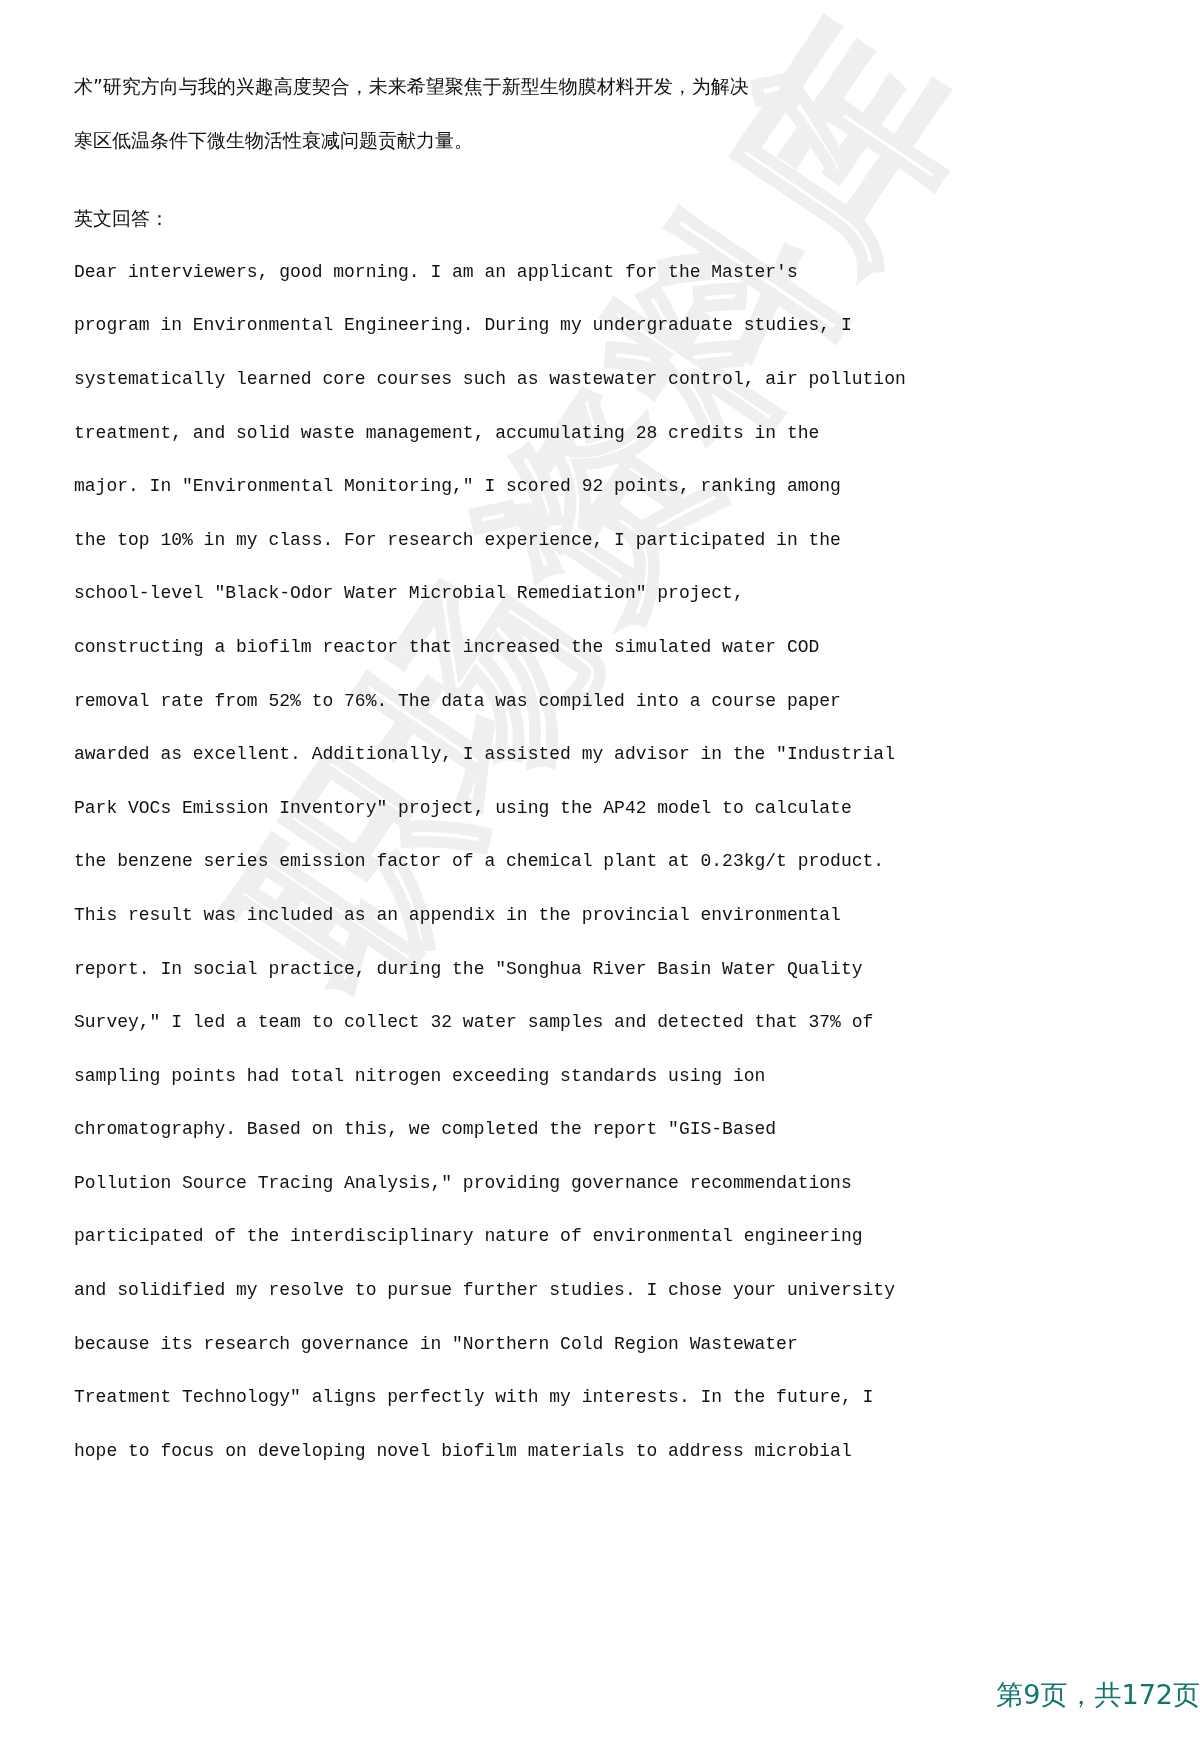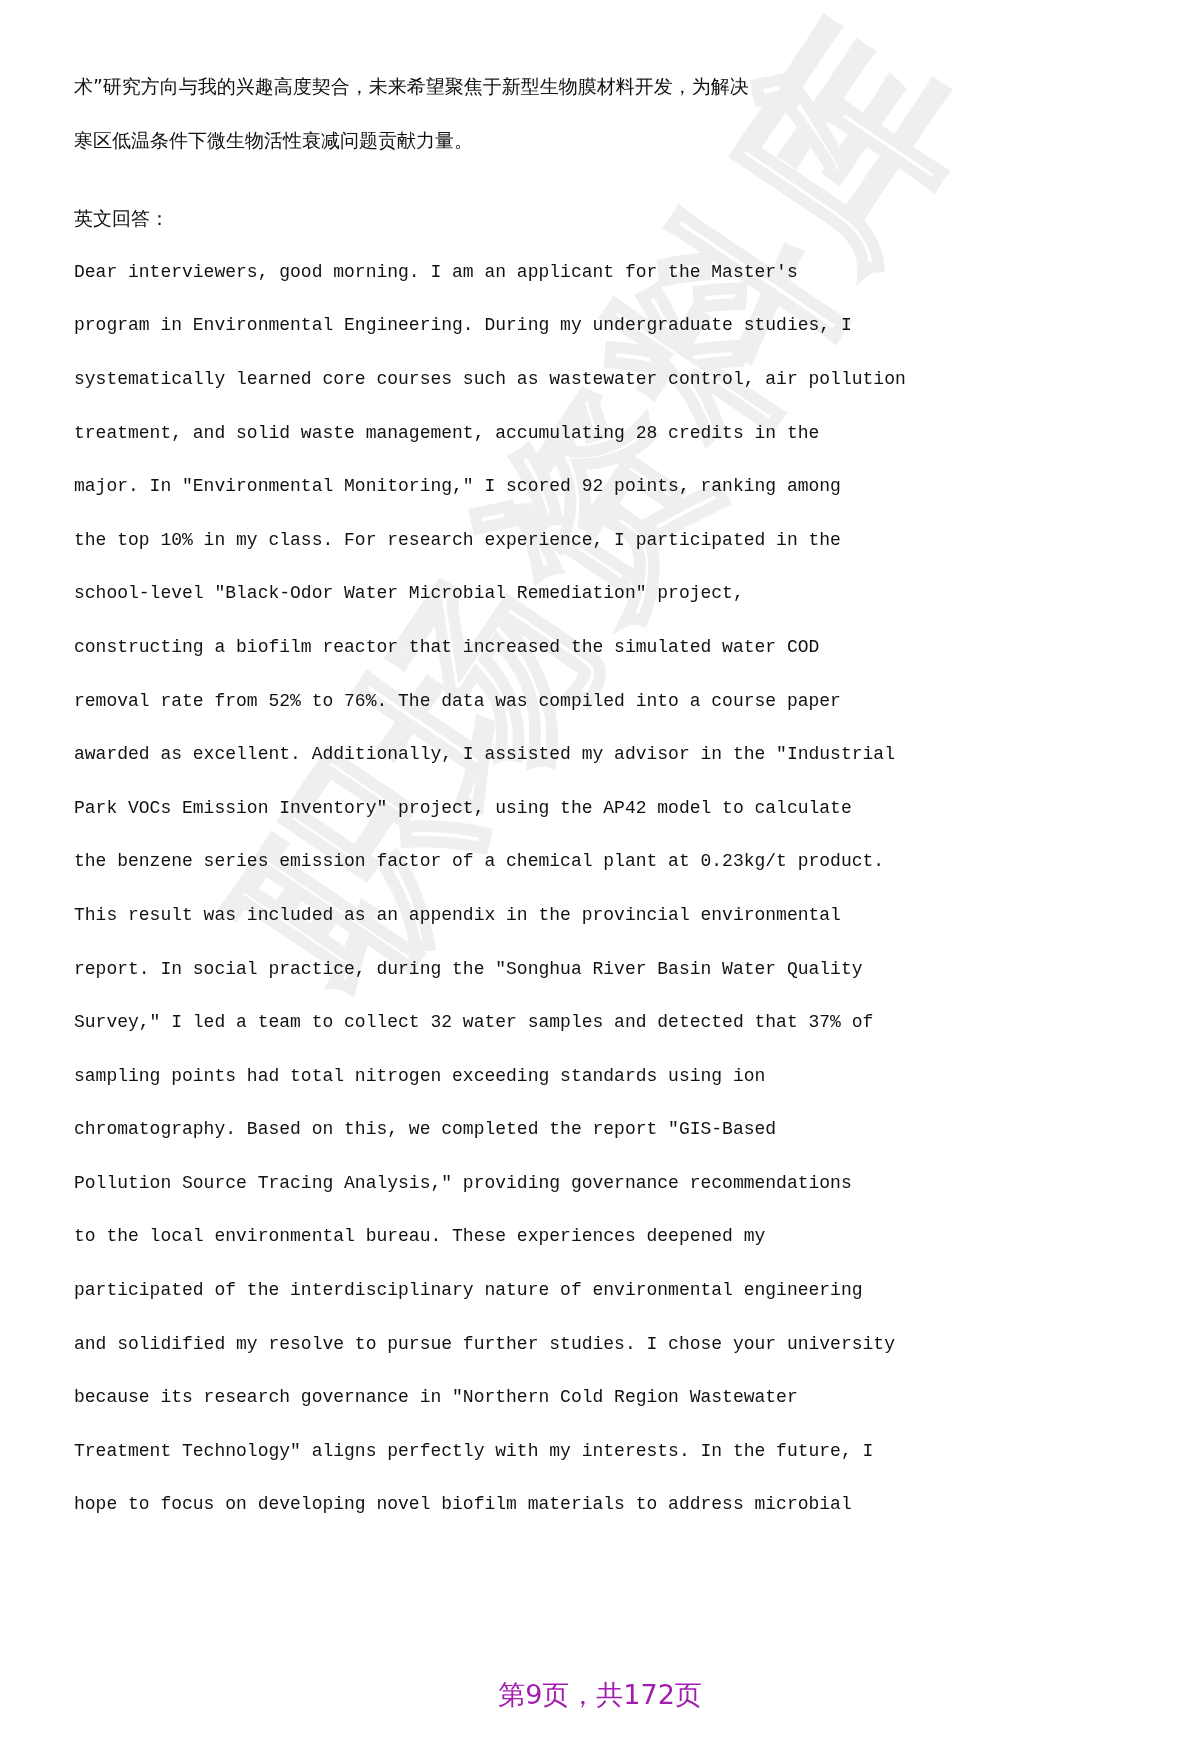--- a/index.html
+++ b/index.html
@@ -58,25 +58,25 @@
     font-size: 19px;
   }
   .gap {
     height: 25px;
   }
   .footer {
     position: absolute;
     left: 0;
     width: 1200px;
     top: 1675px;
-    text-align: center;
+    text-align: right;
     font-size: 27px;
     line-height: 40px;
     font-family: "DejaVu Sans", sans-serif;
-    color: #a21caf;
+    color: #0f766e;
     z-index: 1;
   }
 </style>
 </head>
 <body>
 
 <div class="page">
 
   <div class="watermark">职场资料库</div>
 
@@ -96,21 +96,20 @@
     <div class="line">removal rate from 52% to 76%. The data was compiled into a course paper</div>
     <div class="line">awarded as excellent. Additionally, I assisted my advisor in the "Industrial</div>
     <div class="line">Park VOCs Emission Inventory" project, using the AP42 model to calculate</div>
     <div class="line">the benzene series emission factor of a chemical plant at 0.23kg/t product.</div>
     <div class="line">This result was included as an appendix in the provincial environmental</div>
     <div class="line">report. In social practice, during the "Songhua River Basin Water Quality</div>
     <div class="line">Survey," I led a team to collect 32 water samples and detected that 37% of</div>
     <div class="line">sampling points had total nitrogen exceeding standards using ion</div>
     <div class="line">chromatography. Based on this, we completed the report "GIS-Based</div>
     <div class="line">Pollution Source Tracing Analysis," providing governance recommendations</div>
-    <div class="line">to the local environmental bureau. These experiences deepened my</div>
     <div class="line">participated of the interdisciplinary nature of environmental engineering</div>
     <div class="line">and solidified my resolve to pursue further studies. I chose your university</div>
     <div class="line">because its research governance in "Northern Cold Region Wastewater</div>
     <div class="line">Treatment Technology" aligns perfectly with my interests. In the future, I</div>
     <div class="line">hope to focus on developing novel biofilm materials to address microbial</div>
   </div>
 
   <div class="footer">第9页，共172页</div>
 
 </div>

